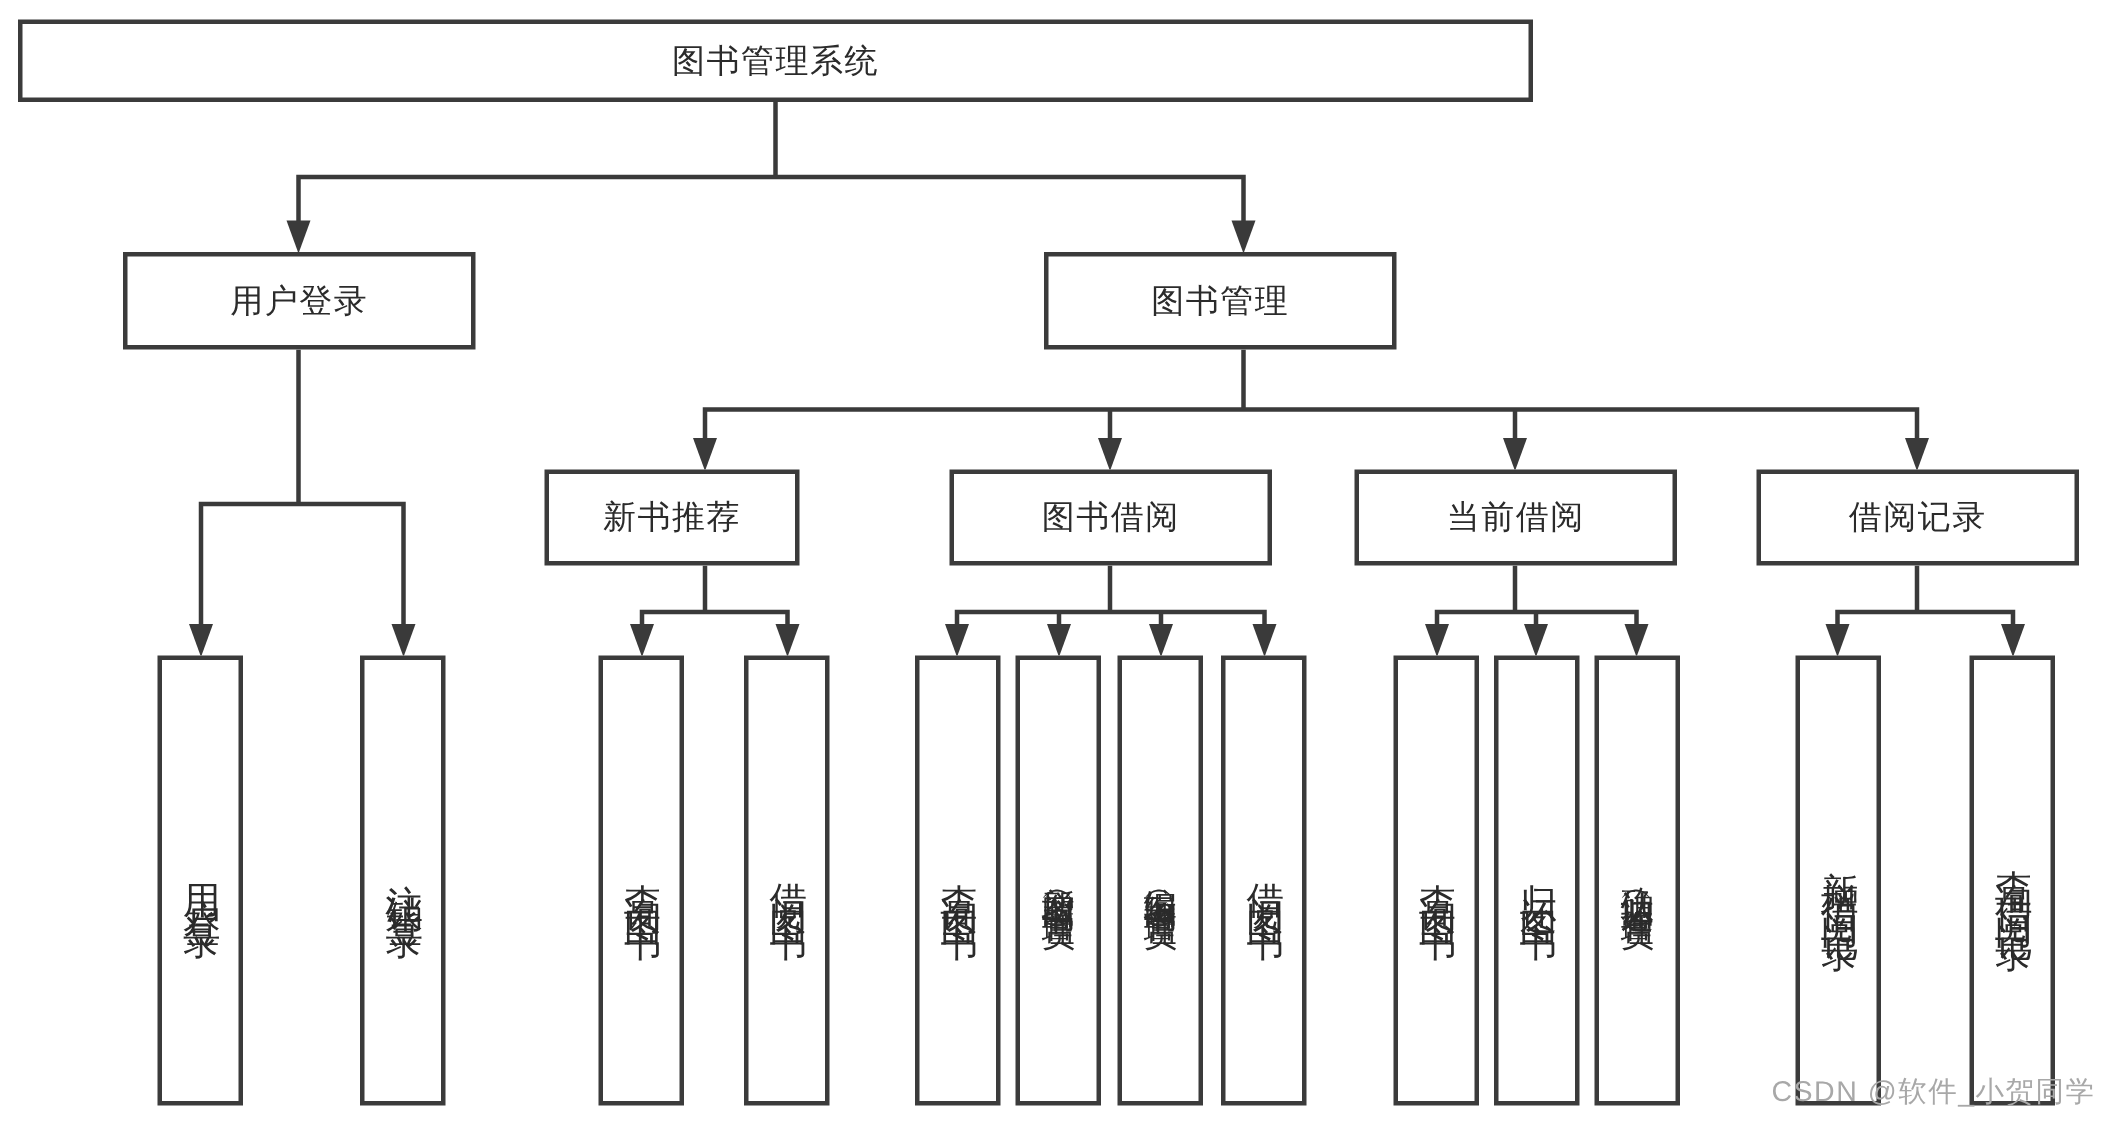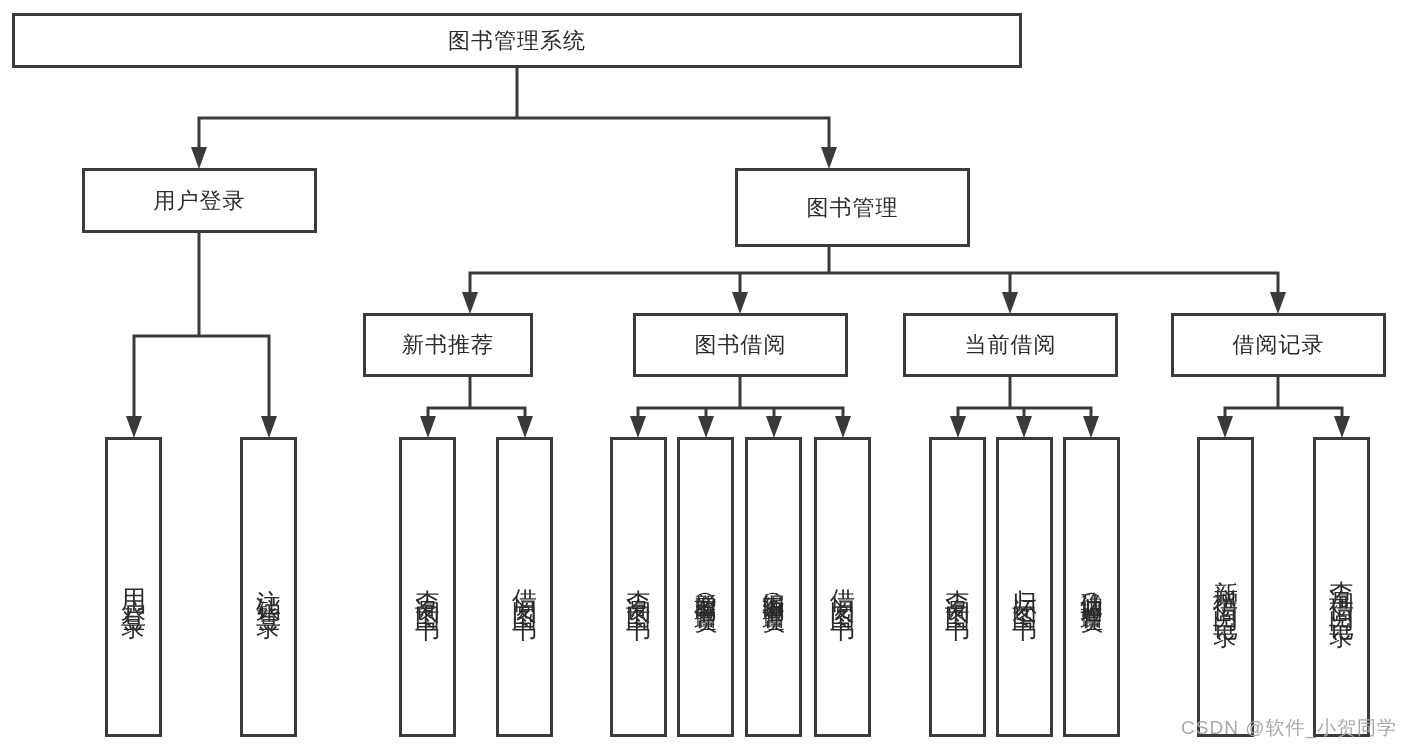--- a/index.html
+++ b/index.html
@@ -27,21 +27,21 @@
     font-size:25px;
     letter-spacing:9px;
     line-height:1;
     white-space:nowrap;
     color:#2b2b2b;
   }
   .vbox.long span{font-size:22px;letter-spacing:3px;}
   
   .n-root {left:12px;  top:13px;  width:1010px;height:55px;}
   .n-l2a  {left:82px;  top:168px; width:235px; height:65px;}
-  .n-l2b  {left:735px; top:168px; width:235px; height:79px;font-family:Liberation Serif, serif;}
+  .n-l2b  {left:696px; top:168px; width:235px; height:65px;font-family:Liberation Serif, serif;}
   .n-l3a  {left:363px; top:313px; width:170px; height:64px;}
   .n-l3b  {left:633px; top:313px; width:215px; height:64px;}
   .n-l3c  {left:903px; top:313px; width:215px; height:64px;}
   .n-l3d  {left:1171px;top:313px; width:215px; height:64px;}
   
   .v1 {left:105px;} .v2 {left:240px;}
   .v3 {left:399px;} .v4 {left:496px;}
   .v5 {left:610px;} .v6 {left:677px;} .v7 {left:745px;} .v8 {left:814px;}
   .v9 {left:929px;} .v10{left:996px;} .v11{left:1063px;}
   .v12{left:1197px;} .v13{left:1313px;}

